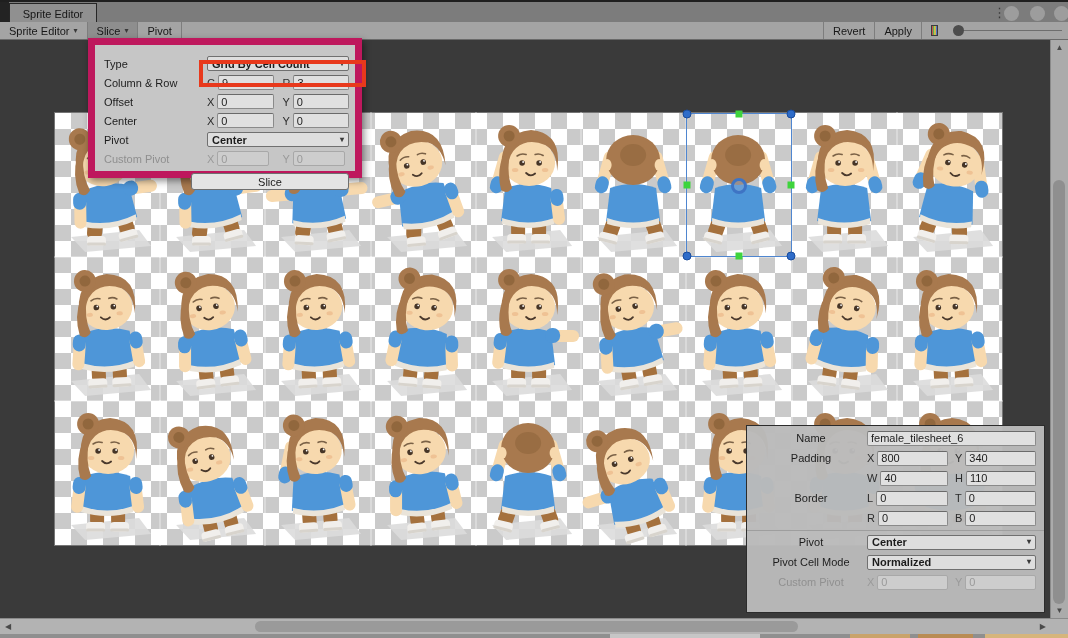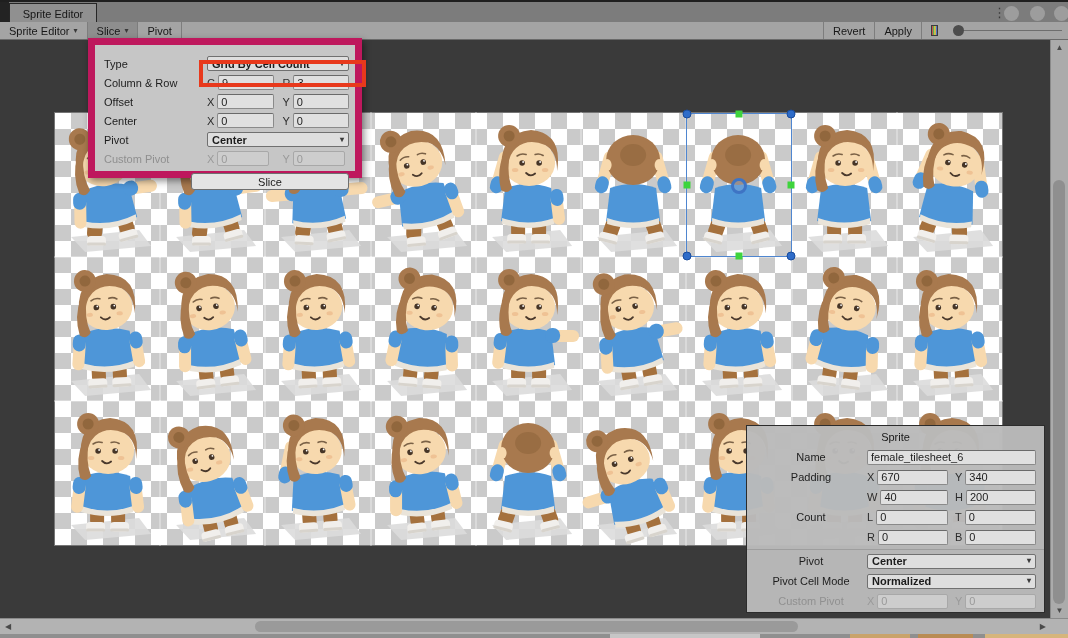--- a/index.html
+++ b/index.html
@@ -1175,38 +1175,37 @@
     </div>
 
     <div class="sp-btnrow">
       <div class="slice-btn">
         <span>Slice</span>
       </div>
     </div>
   </div>
 
   <div class="sprite-panel">
-    <div class="spr-title">Sprite</div>
 
     <div class="spr-row">
       <span class="spr-label">Name</span>
       <div class="spr-fields">
         <div class="tfield">
             <span>female_tilesheet_6</span>
           </div>
       </div>
     </div>
 
     <div class="spr-row">
       <span class="spr-label">Padding</span>
       <div class="spr-fields">
         <div class="pair">
           <span class="prefix">X</span>
           <div class="tfield">
-              <span>670</span>
+              <span>800</span>
             </div>
         </div>
         <div class="pair">
           <span class="prefix">Y</span>
           <div class="tfield">
               <span>340</span>
             </div>
         </div>
       </div>
     </div>
@@ -1216,28 +1215,28 @@
       <div class="spr-fields">
         <div class="pair">
           <span class="prefix">W</span>
           <div class="tfield">
               <span>40</span>
             </div>
         </div>
         <div class="pair">
           <span class="prefix">H</span>
           <div class="tfield">
-              <span>200</span>
+              <span>110</span>
             </div>
         </div>
       </div>
     </div>
 
     <div class="spr-row">
-      <span class="spr-label">Count</span>
+      <span class="spr-label">Border</span>
       <div class="spr-fields">
         <div class="pair">
           <span class="prefix">L</span>
           <div class="tfield">
               <span>0</span>
             </div>
         </div>
         <div class="pair">
           <span class="prefix">T</span>
           <div class="tfield">

